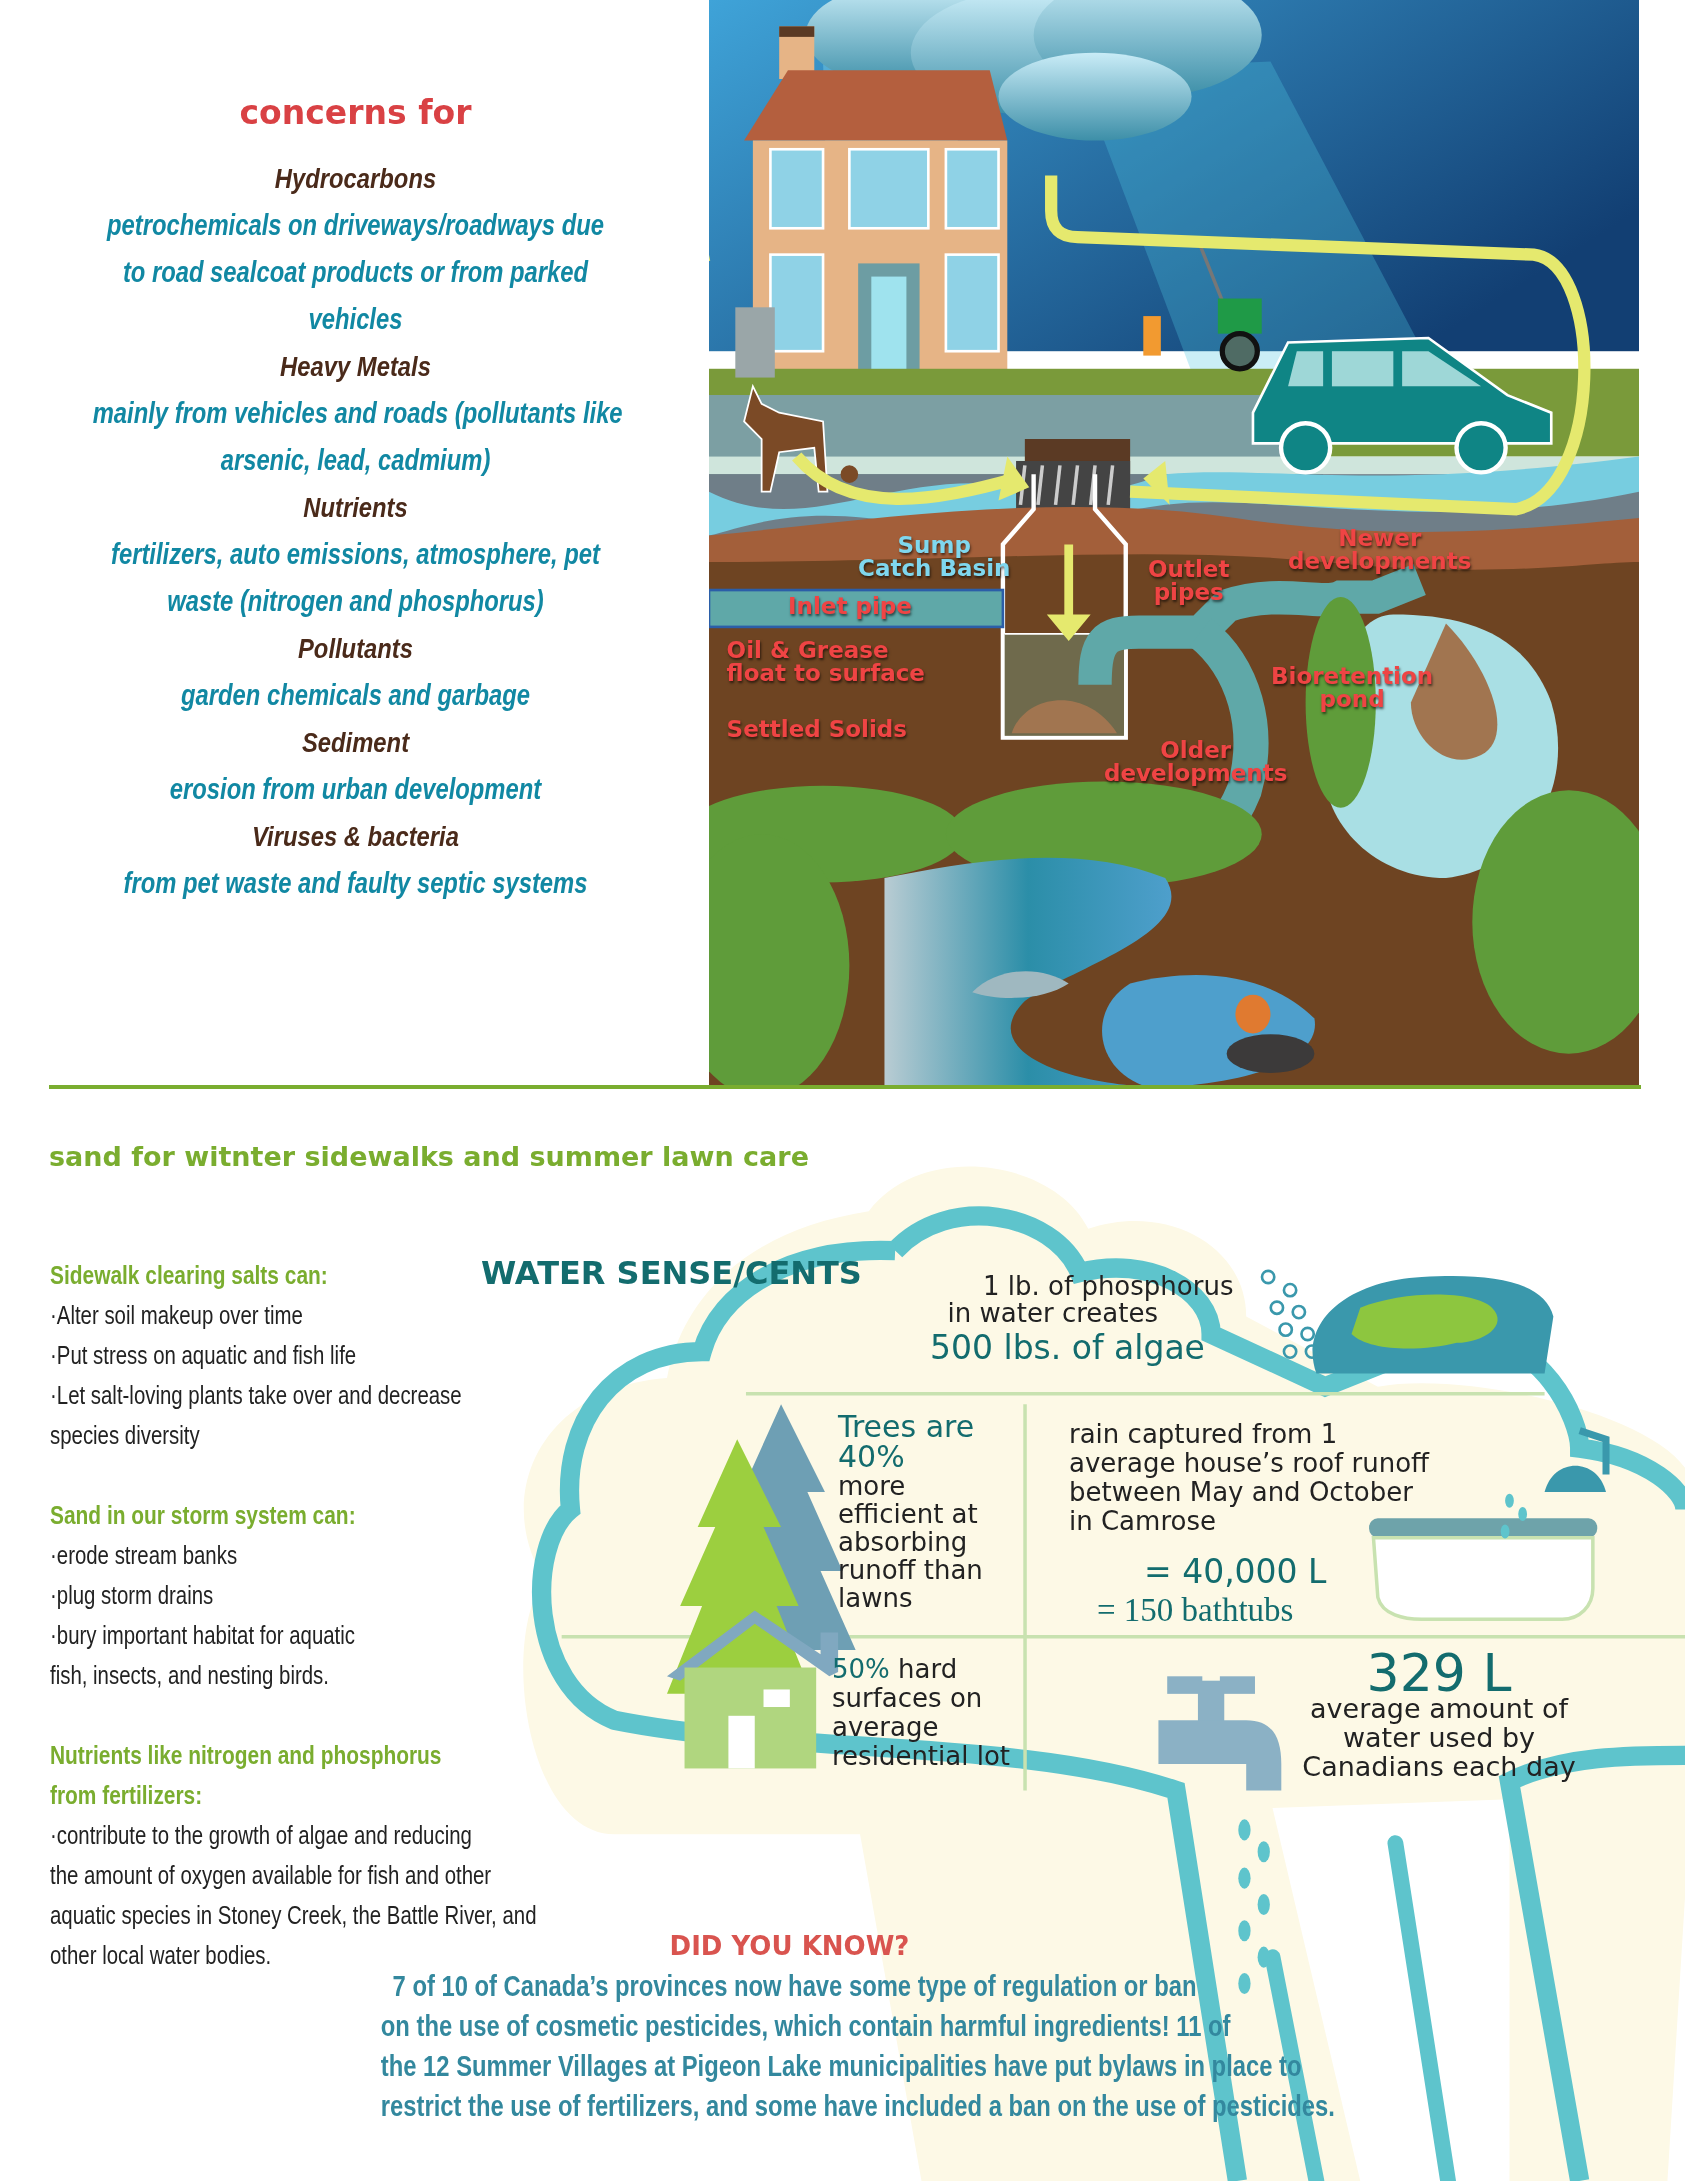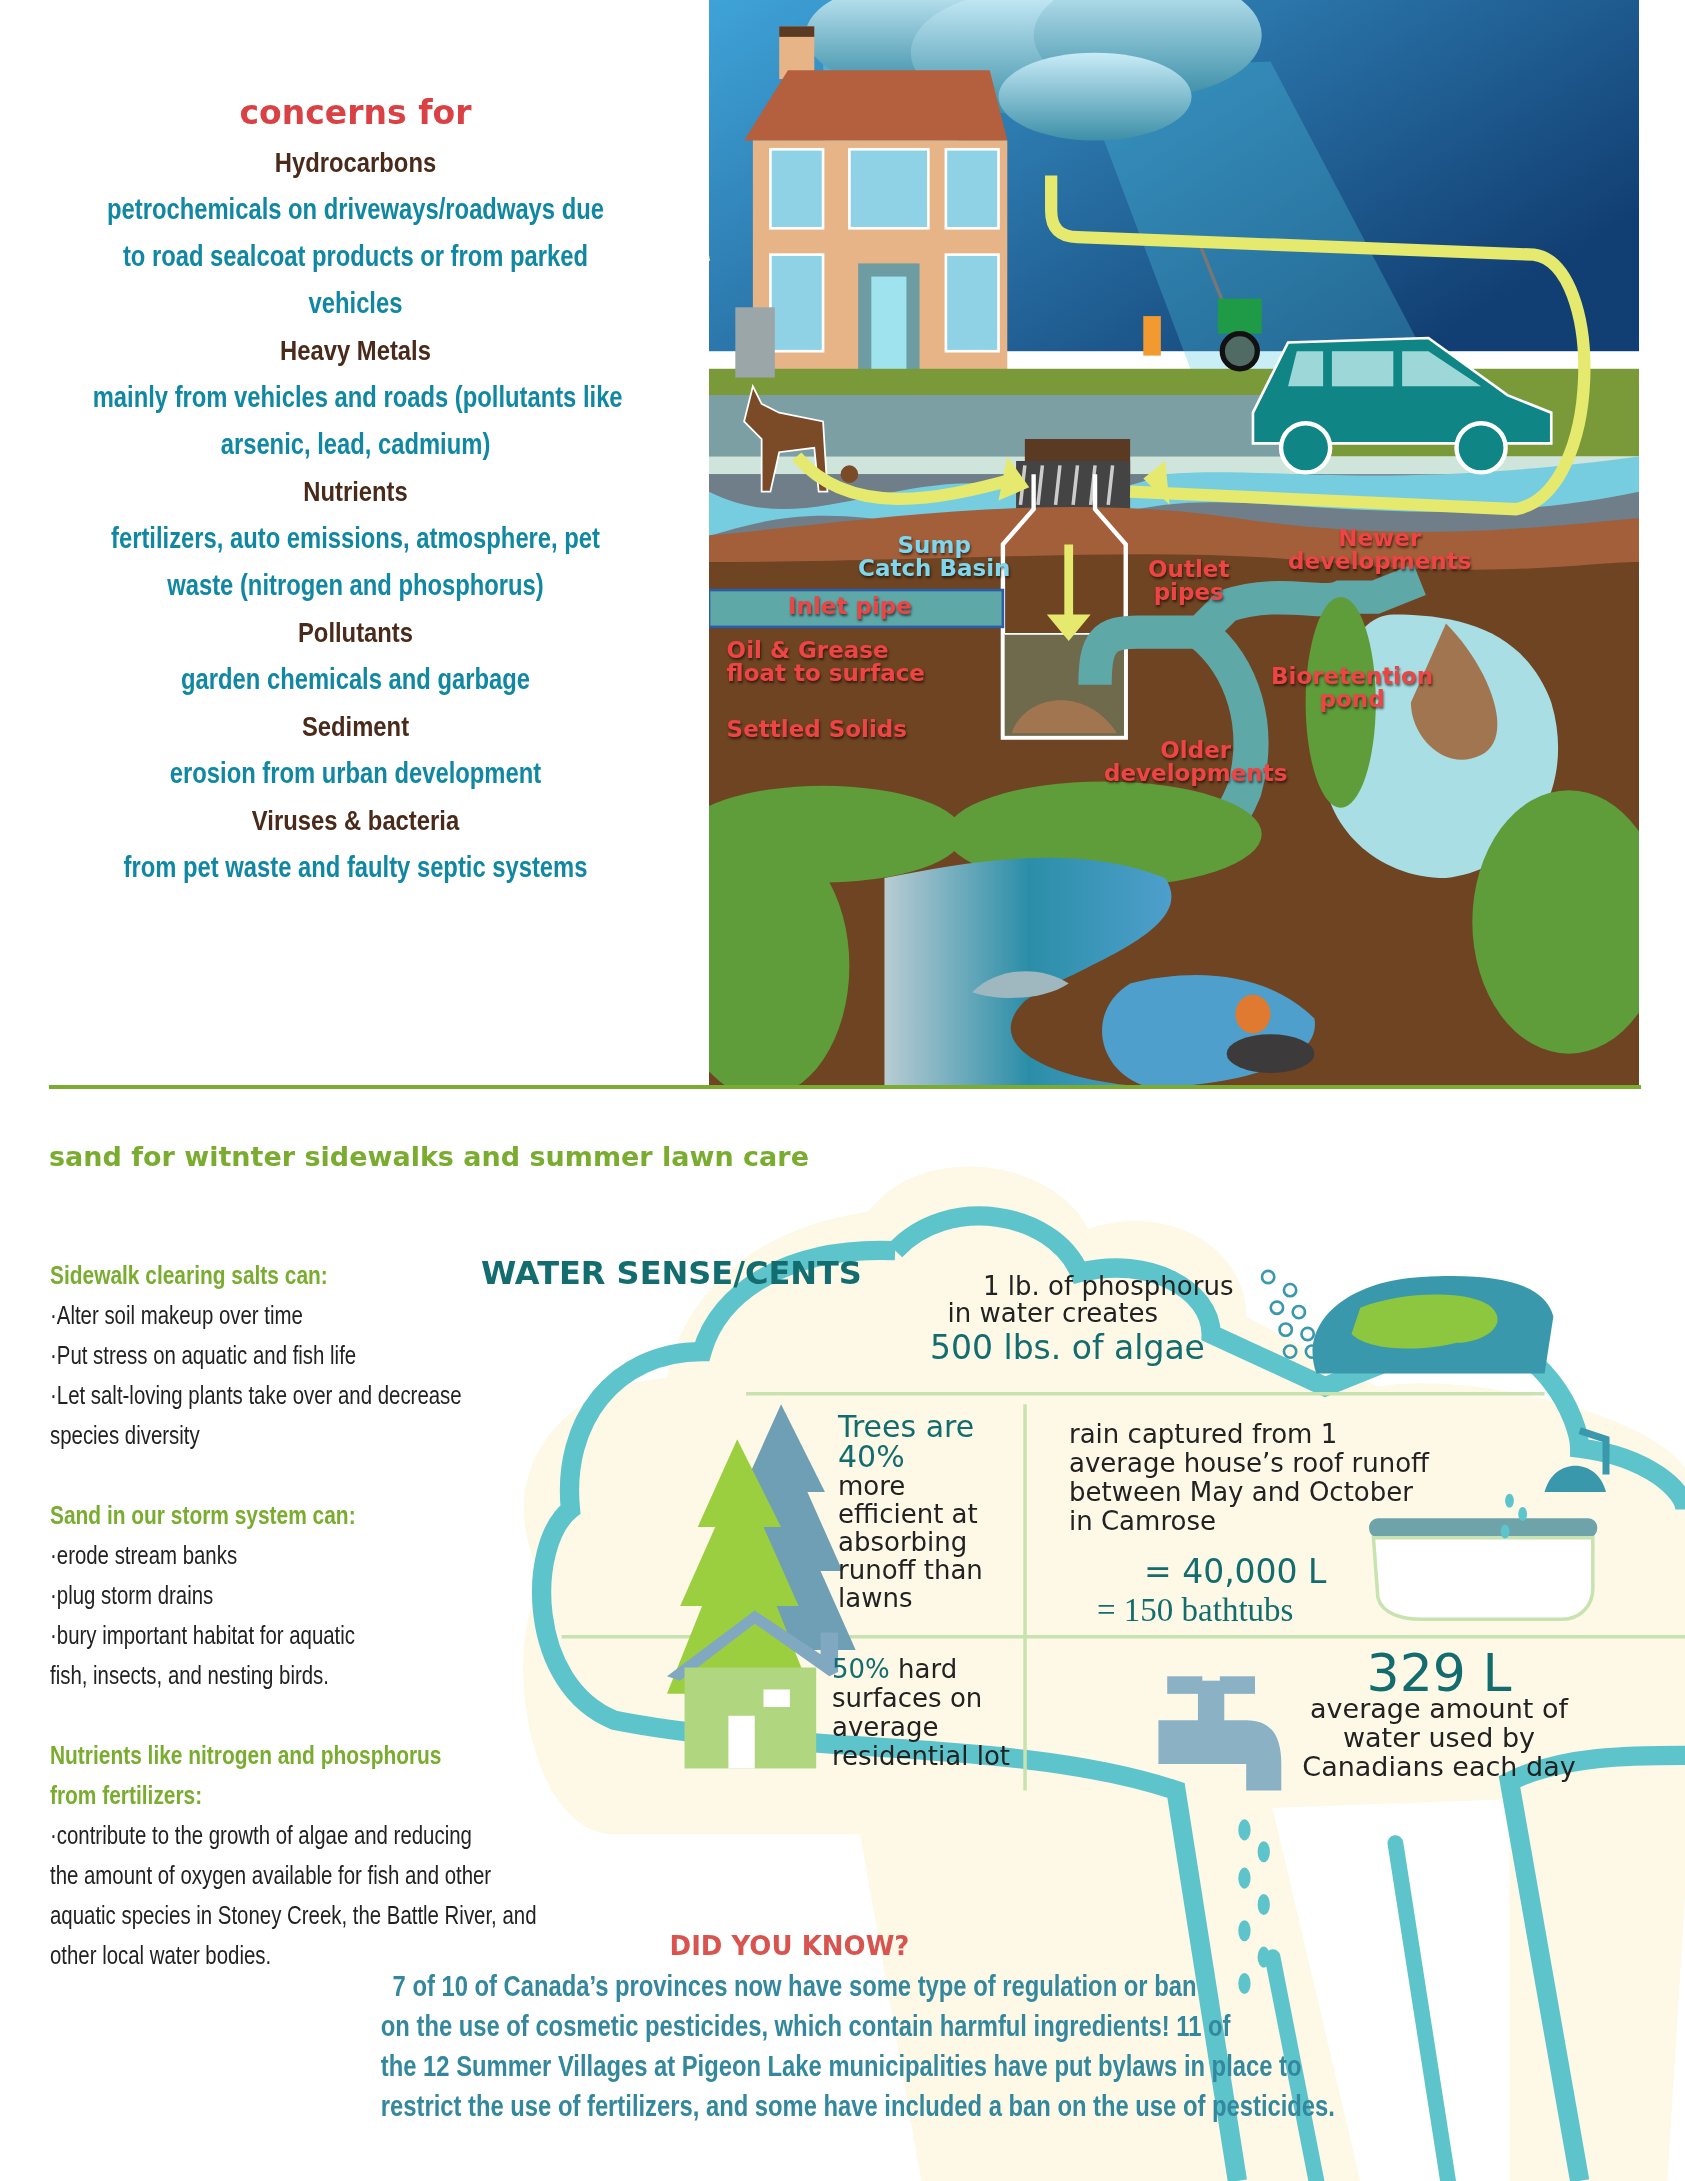--- a/index.html
+++ b/index.html
@@ -4,21 +4,21 @@
 <style>
   * { box-sizing: border-box; margin: 0; padding: 0; }
   html, body { width: 1685px; height: 2181px; background: #ffffff; overflow: hidden; }
   body { position: relative; font-family: "Liberation Sans", sans-serif; }
 
   
   .concerns { position: absolute; left: 35px; top: 88px; width: 641px; text-align: center; }
   .concerns .title { color: #d94144; font-family: "DejaVu Sans", sans-serif; font-weight: bold; font-size: 33px; line-height: 49px; }
   .concerns .head { color: #4a2a1a; font-family: "Liberation Sans", sans-serif; font-weight: bold; font-size: 28px; line-height: 47px; transform: scaleX(0.85); }
   .concerns .desc { color: #1188a3; font-family: "Liberation Sans", sans-serif; font-weight: bold; font-size: 29px; line-height: 47px; transform: scaleX(0.82); transform-origin: center; white-space: nowrap; }
-  .concerns .list { margin-top: 2px; }
+  .concerns .list { margin-top: 18px; font-style: italic; }
 
   
   .illus { position: absolute; left: 709px; top: 0; width: 930px; height: 1087px; overflow: hidden; }
   .illus svg { width: 100%; height: 100%; display: block; }
   .lbl { position: absolute; color: #ef4444; font-family: "DejaVu Sans", sans-serif; font-weight: bold; font-size: 23px; line-height: 23px; text-align: center; text-shadow: 0.9px 1.8px 2.6px rgba(0,0,0,.6); }
   .lbl.blue { color: #7fd7ee; }
 
   .rule { position: absolute; left: 49px; top: 1085px; width: 1592px; height: 3.5px; background: #7aad2f; }
 
   

